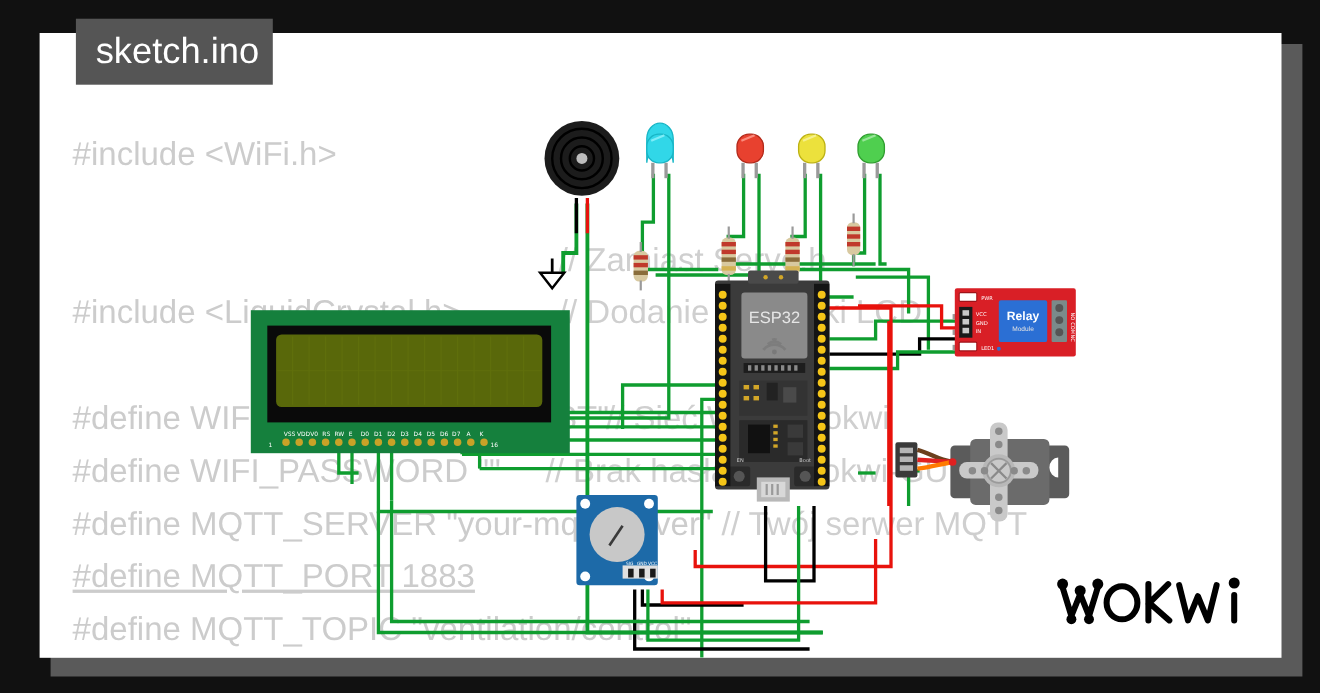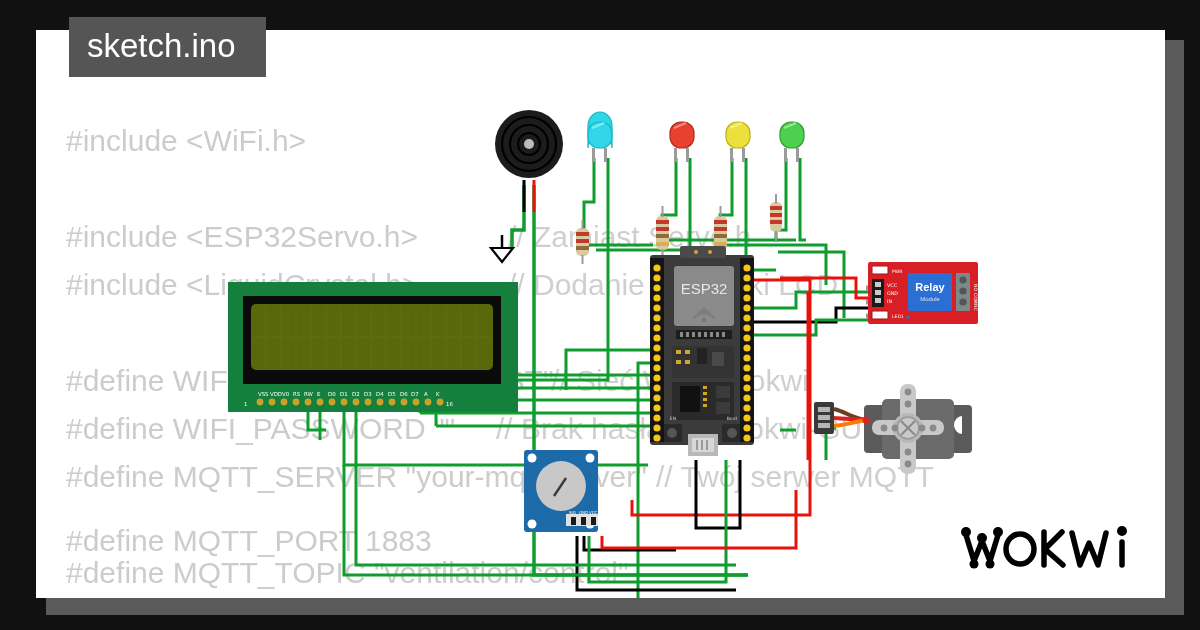--- a/index.html
+++ b/index.html
@@ -22,21 +22,21 @@
     width: 1129px; height: 568px;
     background: #ffffff;
     overflow: hidden;
   }
 
   
   .file-tab {
     position: absolute; left: 69px; top: 17px;
     background: #555555;
     color: #ffffff;
-    padding: 9px 30px 11px 18px;
+    padding: 9px 12px 11px 18px;
     font-size: 33px;
     line-height: 40px;
     letter-spacing: 0px;
     z-index: 40;
     font-family: "Liberation Sans", sans-serif;
   }
 
   
   .code-layer {
     position: absolute; left: 0; top: 0; width: 1129px; height: 568px;
@@ -66,32 +66,31 @@
 <body>
 
 <div id="root">
 
   <div class="shadow-plate"></div>
 
   <div class="canvas">
 
     <div class="code-layer">
       <div class="code-line" style="top:94px;">#include &lt;WiFi.h&gt;</div>
-      <div class="code-line" style="top:190px;">#include &lt;ESP32Servo.h&gt;</div>
       <div class="code-line code-comment" style="top:190px; left:472px;">// Zamiast Servo.h</div>
       <div class="code-line" style="top:238px;">#include &lt;LiquidCrystal.h&gt;</div>
       <div class="code-line code-comment" style="top:238px; left:472px;">// Dodanie biblioteki LCD</div>
 
       <div class="code-line" style="top:334px;">#define WIFI_SSID "Wokwi-GUEST"</div>
       <div class="code-line code-comment" style="top:334px; left:515px;">// Sieć Wi-Fi Wokwi</div>
       <div class="code-line" style="top:382px;">#define WIFI_PASSWORD ""</div>
       <div class="code-line code-comment" style="top:382px; left:460px;">// Brak hasła dla Wokwi-GUEST</div>
       <div class="code-line" style="top:430px;">#define MQTT_SERVER "your-mqtt-server"</div>
       <div class="code-line code-comment" style="top:430px; left:620px;">// Twój serwer MQTT</div>
-      <div class="code-line" style="top:494px;">#define MQTT_PORT 1883</div>
+      <div class="code-line" style="top:478px;text-decoration:underline;">#define MQTT_PORT 1883</div>
       <div class="code-line" style="top:526px;">#define MQTT_TOPIC "ventilation/control"</div>
     </div>
 
     <svg class="diagram" viewBox="0 0 1129 568" width="1129" height="568">
 
       <g fill="none" stroke-linecap="butt">
 
         <path d="M488,155 L488,200 L476,200 L476,218" stroke="#0f9d2f" stroke-width="3.5"></path>
         <path d="M498,155 L498,545 L712,545" stroke="#0f9d2f" stroke-width="3.5"></path>
         <path d="M488,150 L488,182" stroke="#000000" stroke-width="3"></path>

